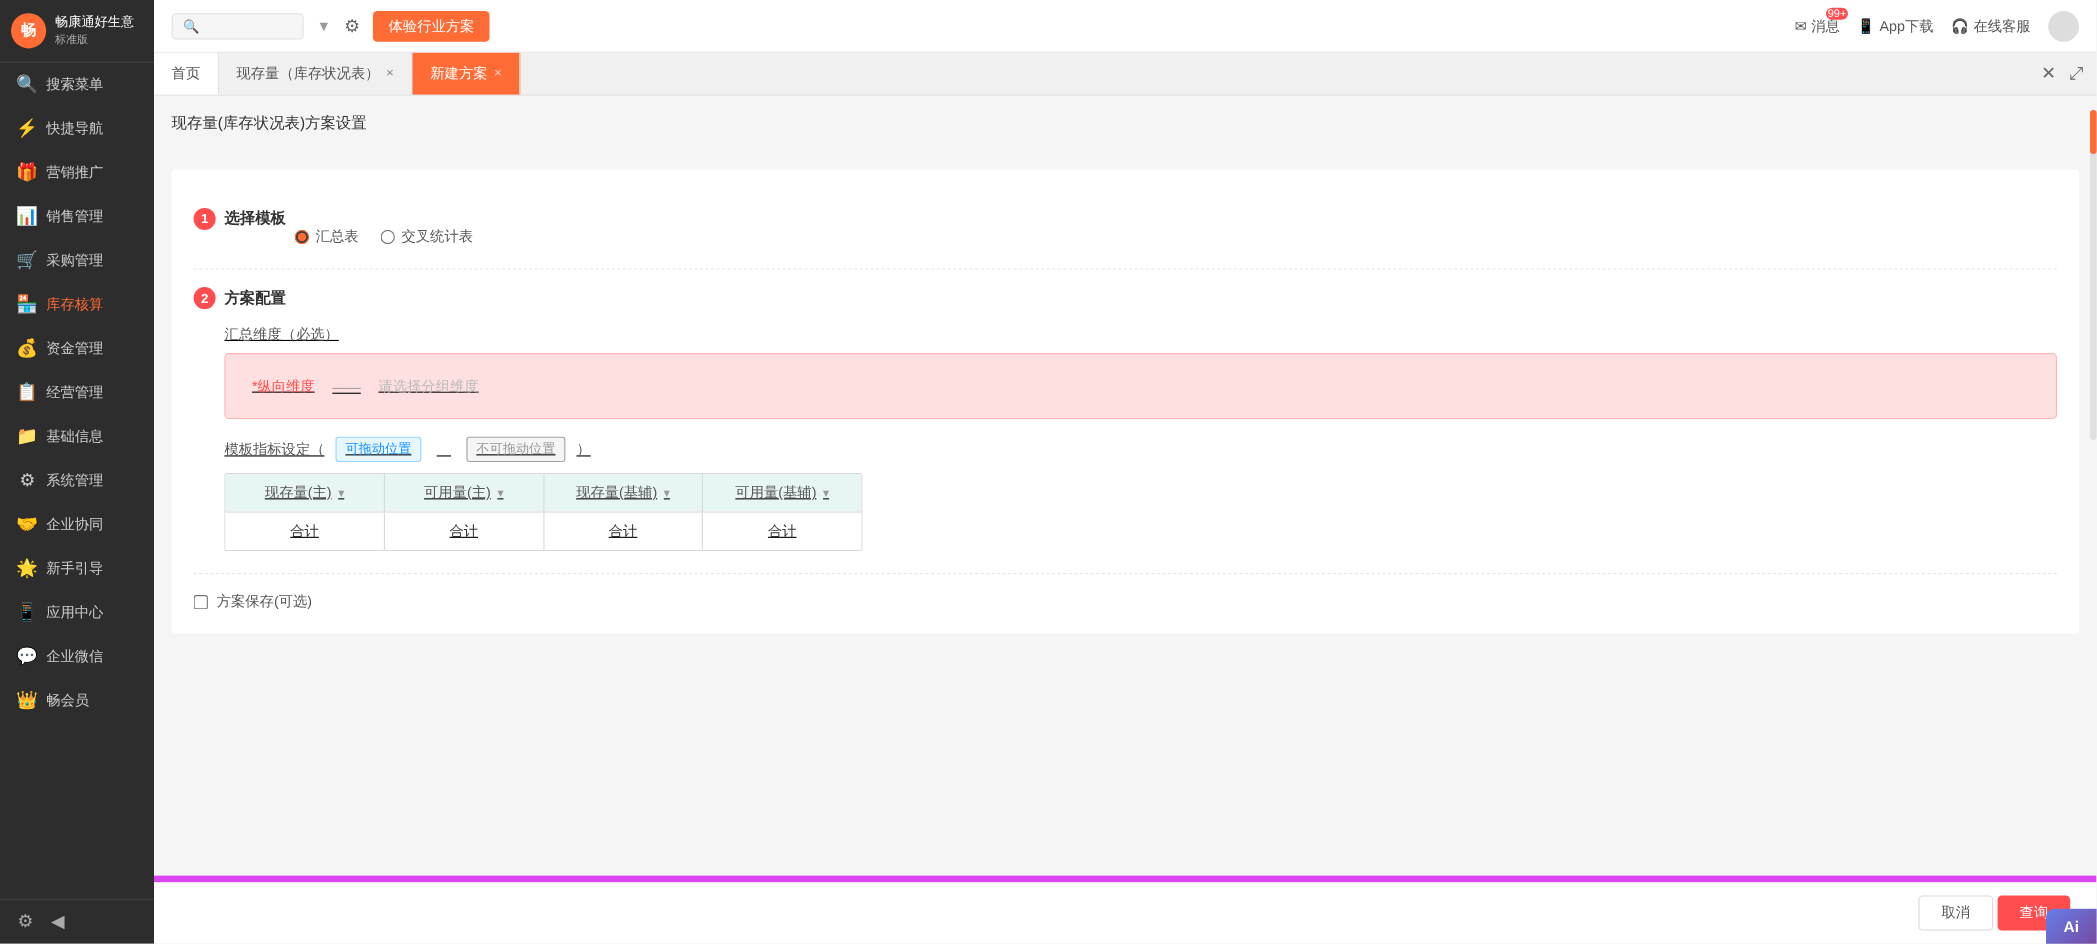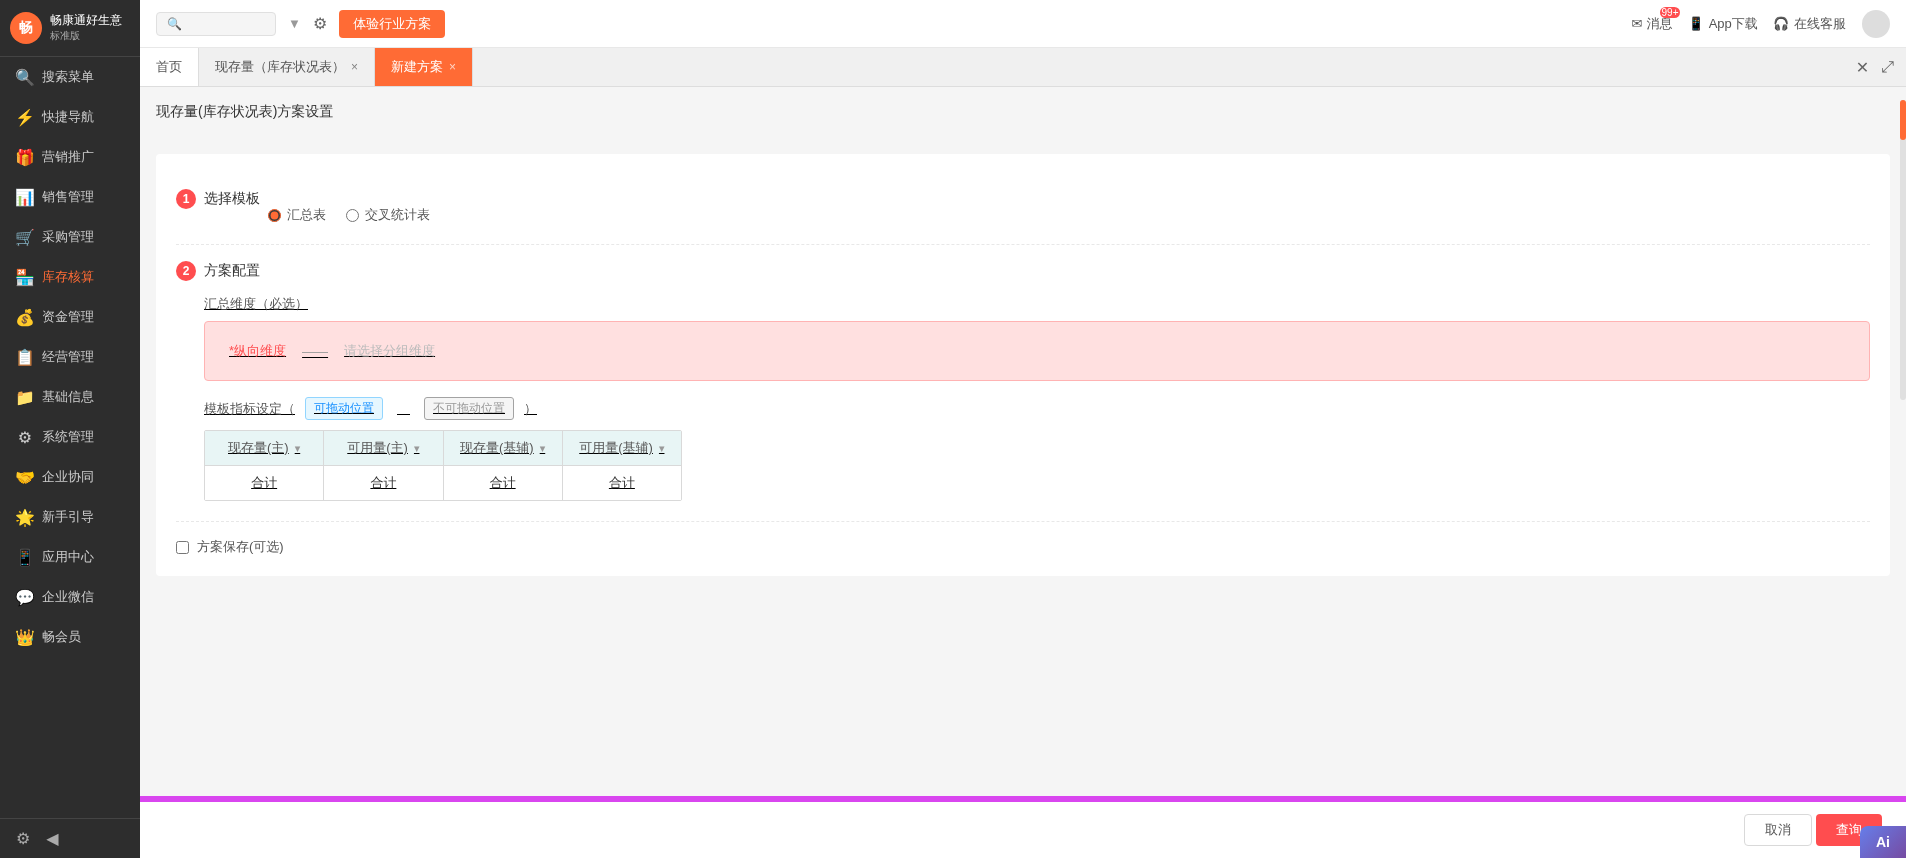--- a/index.html
+++ b/index.html
@@ -91,20 +91,21 @@
       flex-shrink: 0;
     }
     .tab {
       padding: 10px 16px;
       font-size: 13px;
       cursor: pointer;
       color: #555;
       border-right: 1px solid #ddd;
       display: flex; align-items: center; gap: 6px;
       background: #f0f0f0;
+      font-family: Liberation Mono, monospace;
     }
     .tab.active {
       background: #ff6b35; color: white;
     }
     .tab-close { font-size: 12px; opacity: 0.7; }
     .tab-home { background: #fff; }
     .tabs-actions { margin-left: auto; display: flex; gap: 4px; padding-right: 8px; }
     .tabs-action-btn { background: none; border: none; cursor: pointer; font-size: 16px; color: #666; padding: 4px; }
 
     
@@ -118,21 +119,21 @@
     .settings-panel { background: #fff; border-radius: 4px; padding: 20px; }
 
     
     .step-section { margin-bottom: 20px; }
     .step-header { display: flex; align-items: center; gap: 8px; margin-bottom: 14px; }
     .step-num {
       width: 20px; height: 20px; background: #ff4d4f; color: white;
       border-radius: 50%; display: flex; align-items: center; justify-content: center;
       font-size: 12px; font-weight: bold; flex-shrink: 0;
     }
-    .step-title { font-size: 14px; color: #333; font-weight: 400; }
+    .step-title { font-size: 14px; color: #333; font-weight: 700; }
 
     
     .radio-group { display: flex; align-items: center; gap: 20px; }
     .radio-label { display: flex; align-items: center; gap: 6px; cursor: pointer; font-size: 13px; color: #555; margin-top: 32px; }
     .radio-input { accent-color: #ff6b35; }
 
     
     .dimension-area {
       background: #ffe0e0;
       border: 1px solid #ffb3b3;
@@ -154,21 +155,21 @@
       padding: 2px 8px; font-size: 12px; color: #1890ff;
     }
     .indicator-badge-nodrag {
       display: inline-flex; align-items: center;
       background: #f5f5f5; border: 1px solid #a3a3a3; border-radius: 3px;
       padding: 2px 8px; font-size: 12px; color: #999;
     }
 
     
     .stats-section-title { color: #52c41a; font-size: 13px; margin-bottom: 8px; }
-    .stats-table { border: 1px solid #d9d9d9; border-radius: 2px; width: 478px; }
+    .stats-table { border: 1px solid #d9d9d9; border-radius: 2px; width: 580px; }
     .stats-table-header { display: flex; background: #e8f5f5; }
     .stats-table-body { display: flex; background: #fff; border-top: 1px solid #d9d9d9; }
     .stats-cell {
       flex: 1; padding: 8px 12px; border-right: 1px solid #d9d9d9;
       display: flex; align-items: center; justify-content: center; font-size: 13px;
       color: #333;
     }
     .stats-cell:last-child { border-right: none; }
     .stats-cell-header { color: #555; display: flex; align-items: center; gap: 6px; justify-content: center; }
     .chevron-icon { font-size: 11px; color: #999; cursor: pointer; }

